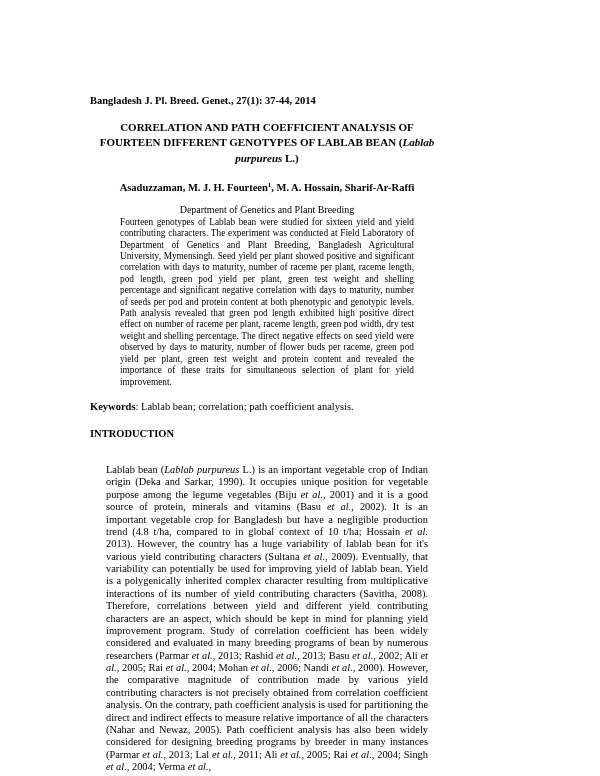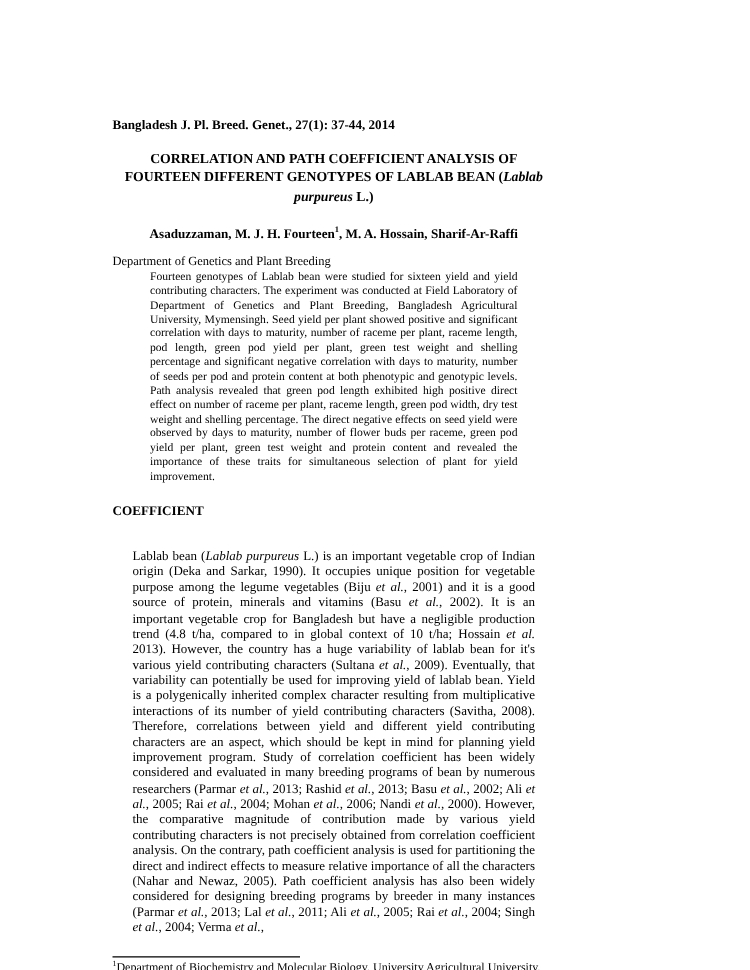--- a/index.html
+++ b/index.html
@@ -35,20 +35,21 @@
     margin: 0 auto 16px auto;
   }
   .authors {
     font-size: 10.5px;
     font-weight: bold;
     text-align: center;
     margin: 0 0 11px 0;
   }
   .affil {
     font-size: 10px;
+    text-align: center;
     line-height: 1.25;
     margin: 0;
   }
   .abstract-heading {
     font-size: 10.5px;
     font-weight: bold;
     text-align: center;
     margin: 11px 0 4px 0;
   }
   .abstract-body {
@@ -105,22 +106,23 @@
   <h1 class="title"><span>CORRELATION AND PATH COEFFICIENT ANALYSIS OF FOURTEEN DIFFERENT GENOTYPES OF LABLAB BEAN (</span><span style="font-style: italic;">Lablab purpureus</span><span> L.)</span></h1>
 
   <div class="authors"><span>Asaduzzaman, M. J. H. Fourteen</span><sup>1</sup><span>, M. A. Hossain, Sharif-Ar-Raffi</span></div>
 
   <div class="affil">Department of Genetics and Plant Breeding</div>
 
 
 
   <p class="abstract-body">Fourteen genotypes of Lablab bean were studied for sixteen yield and yield contributing characters. The experiment was conducted at Field Laboratory of Department of Genetics and Plant Breeding, Bangladesh Agricultural University, Mymensingh. Seed yield per plant showed positive and significant correlation with days to maturity, number of raceme per plant, raceme length, pod length, green pod yield per plant, green test weight and shelling percentage and significant negative correlation with days to maturity, number of seeds per pod and protein content at both phenotypic and genotypic levels. Path analysis revealed that green pod length exhibited high positive direct effect on number of raceme per plant, raceme length, green pod width, dry test weight and shelling percentage. The direct negative effects on seed yield were observed by days to maturity, number of flower buds per raceme, green pod yield per plant, green test weight and protein content and revealed the importance of these traits for simultaneous selection of plant for yield improvement.</p>
 
+  <p class="keywords"><span style="font-weight: bold;">Keywords</span><span>: Lablab bean; correlation; path coefficient analysis.</span></p>
 
-  <h2 class="section-heading">COEFFICIENT</h2>
+  <h2 class="section-heading">INTRODUCTION</h2>
 
   <p class="body-text"><span>Lablab bean (</span><span style="font-style: italic;">Lablab purpureus</span><span> L.) is an important vegetable crop of Indian origin (Deka and Sarkar, 1990). It occupies unique position for vegetable purpose among the legume vegetables (Biju </span><span style="font-style: italic;">et al.</span><span>, 2001) and it is a good source of protein, minerals and vitamins (Basu </span><span style="font-style: italic;">et al.</span><span>, 2002). It is an important vegetable crop for Bangladesh but have a negligible production trend (4.8 t/ha, compared to in global context of 10 t/ha; Hossain </span><span style="font-style: italic;">et al.</span><span> 2013). However, the country has a huge variability of lablab bean for it's various yield contributing characters (Sultana </span><span style="font-style: italic;">et al.</span><span>, 2009). Eventually, that variability can potentially be used for improving yield of lablab bean. Yield is a polygenically inherited complex character resulting from multiplicative interactions of its number of yield contributing characters (Savitha, 2008). Therefore, correlations between yield and different yield contributing characters are an aspect, which should be kept in mind for planning yield improvement program. Study of correlation coefficient has been widely considered and evaluated in many breeding programs of bean by numerous researchers (Parmar </span><span style="font-style: italic;">et al.</span><span>, 2013; Rashid </span><span style="font-style: italic;">et al.</span><span>, 2013; Basu </span><span style="font-style: italic;">et al.</span><span>, 2002; Ali </span><span style="font-style: italic;">et al.</span><span>, 2005; Rai </span><span style="font-style: italic;">et al.</span><span>, 2004; Mohan </span><span style="font-style: italic;">et al.</span><span>, 2006; Nandi </span><span style="font-style: italic;">et al.</span><span>, 2000). However, the comparative magnitude of contribution made by various yield contributing characters is not precisely obtained from correlation coefficient analysis. On the contrary, path coefficient analysis is used for partitioning the direct and indirect effects to measure relative importance of all the characters (Nahar and Newaz, 2005). Path coefficient analysis has also been widely considered for designing breeding programs by breeder in many instances (Parmar </span><span style="font-style: italic;">et al.</span><span>, 2013; Lal </span><span style="font-style: italic;">et al.</span><span>, 2011; Ali </span><span style="font-style: italic;">et al.</span><span>, 2005; Rai </span><span style="font-style: italic;">et al.</span><span>, 2004; Singh </span><span style="font-style: italic;">et al.</span><span>,  2004; Verma </span><span style="font-style: italic;">et al.</span><span>,</span></p>
 
   <div class="footnote">
     <div class="footnote-rule"></div>
     <p class="footnote-text"><sup>1</sup><span>Department of Biochemistry and Molecular Biology, University Agricultural University, Mymensingh 2202, Bangladesh.</span></p>
   </div>
 
 </div>
 

